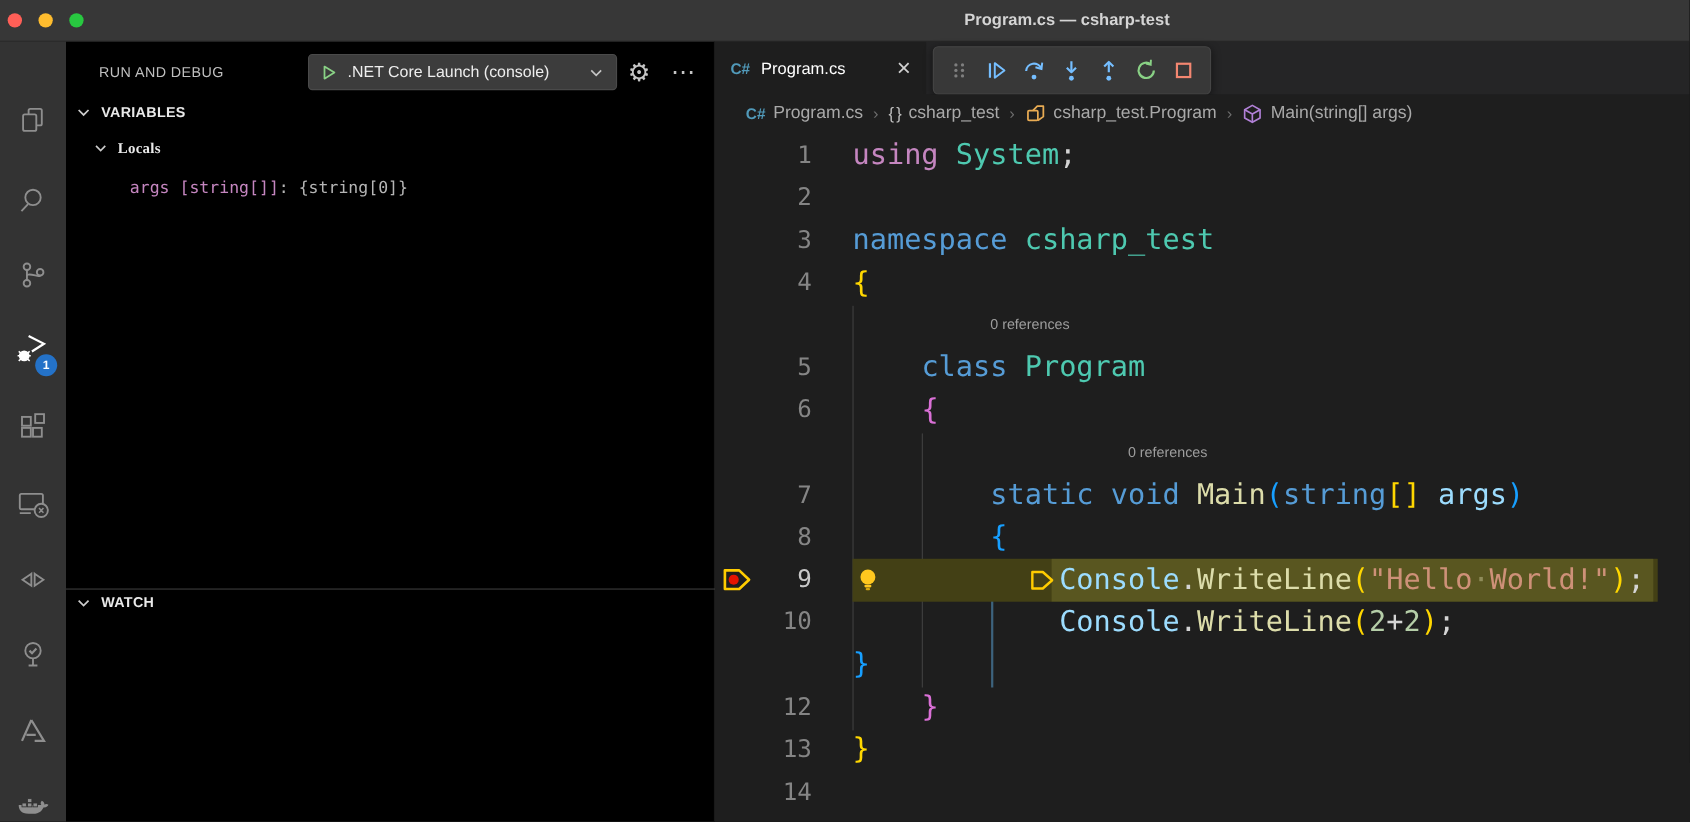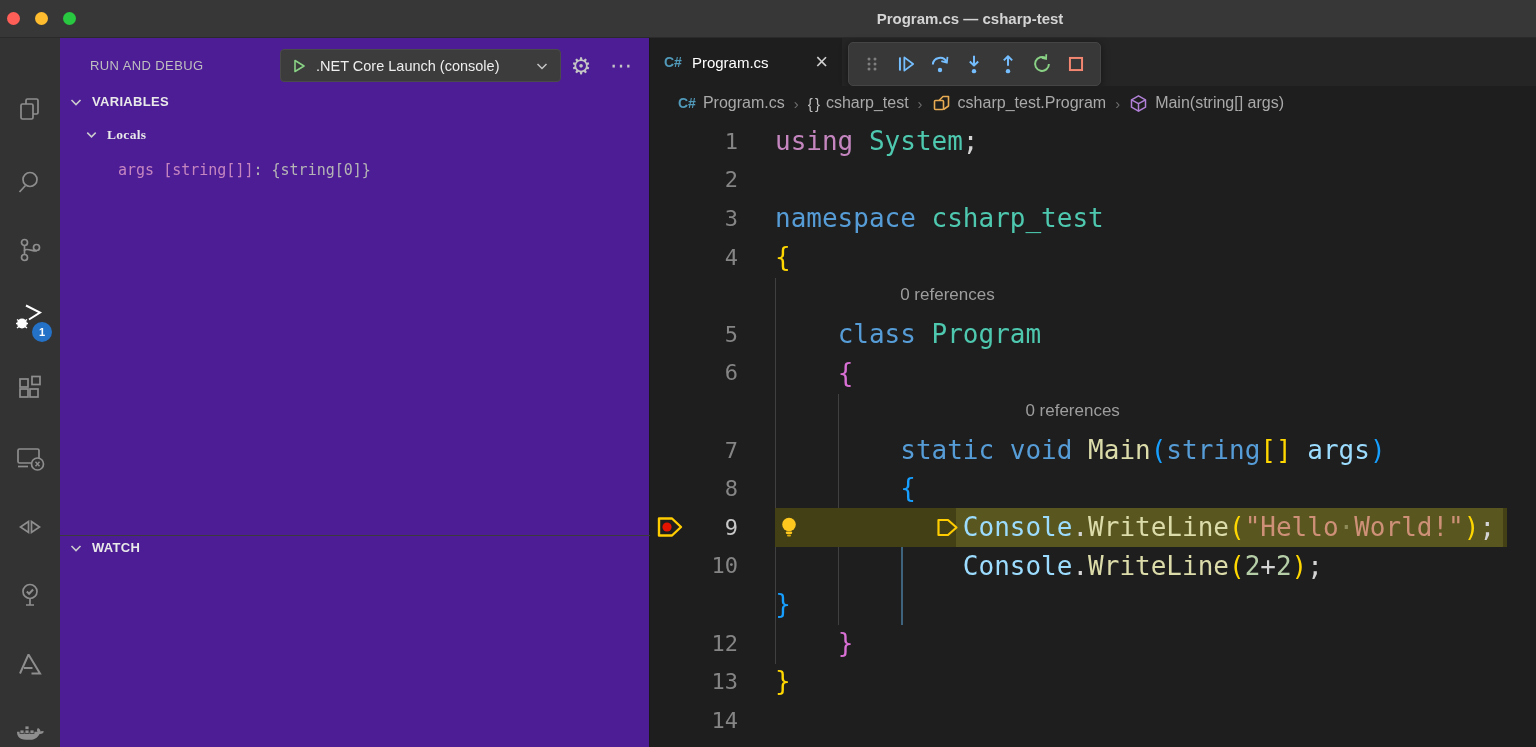--- a/index.html
+++ b/index.html
@@ -23,21 +23,21 @@
   .activitybar { width:60px; height:709px; background:#333333; flex:none; position:relative; }
   .ab-item { position:absolute; left:0; width:60px; height:60px;
              display:flex; align-items:center; justify-content:center; cursor:pointer; }
   .ab-item svg { stroke:#8e8e8e; fill:none; stroke-width:1.7; }
   .ab-item.active svg { stroke:#ffffff; }
   .badge { position:absolute; right:8px; bottom:6px; min-width:20px; height:20px; border-radius:10px;
            background:#2472C8; color:#fff; font-size:11px; font-weight:bold;
            display:flex; align-items:center; justify-content:center; }
 
   
-  .sidebar { width:590px; height:709px; background:#4c1d95; flex:none; position:relative;
+  .sidebar { width:590px; height:709px; background:#000000; flex:none; position:relative;
              border-right:1px solid #191919; }
   .sb-title { position:absolute; left:30px; top:20px; color:#bfbfbf; font-size:13px; letter-spacing:.4px; }
   .launch-select { position:absolute; left:220px; top:11px; width:281px; height:33px;
                    background:#3c3c3c; border:1px solid #4a4a4a; border-radius:4px;
                    display:flex; align-items:center; padding:0 10px; cursor:pointer; }
   .launch-select .play { flex:none; margin-right:9px; }
   .launch-label { color:#eeeeee; font-size:14.5px; white-space:nowrap; flex:1; }
   .launch-caret { flex:none; }
   .sb-gear { position:absolute; left:506px; top:13px; width:30px; height:30px; color:#c5c5c5;
              font-size:23px; display:flex; align-items:center; justify-content:center; cursor:pointer; }
@@ -83,21 +83,21 @@
 
   .code { position:absolute; left:0; top:82px; width:886px; height:627px; overflow:hidden;
           font-family:"DejaVu Sans Mono", monospace; font-size:26px; }
   .rows { position:absolute; left:0; top:2px; width:886px; }
   .row { position:relative; height:38.6px; display:flex; align-items:center; }
   .gutter { position:relative; flex:none; width:125px; height:100%; }
   .lnum { position:absolute; right:37px; top:0; height:100%; display:flex; align-items:center;
           color:#858585; font-size:22px; cursor:pointer; }
   .row.current .lnum { color:#c8c8c8; }
   .content { position:relative; white-space:pre; line-height:38.6px; z-index:2; }
-  .lens { color:#9d9d9d; font-family:"Liberation Sans", sans-serif; font-size:17px; cursor:pointer; }
+  .lens { color:#9d9d9d; font-family:"Liberation Sans", sans-serif; font-size:13px; cursor:pointer; }
   .tk-kw{color:#569CD6} .tk-ctl{color:#C586C0} .tk-type{color:#4EC9B0} .tk-fn{color:#DCDCAA}
   .tk-var{color:#9CDCFE} .tk-str{color:#CE9178} .tk-num{color:#B5CEA8} .tk-pl{color:#D4D4D4}
   .tk-b1{color:#FFD700} .tk-b2{color:#DA70D6} .tk-b3{color:#179FFF} .tk-ws{color:#8f8c5a}
   .row.current .hl-line { position:absolute; left:125px; right:29px; top:0; bottom:0;
                           background:#434015; z-index:0; }
   .row.current .hl-stmt { position:absolute; left:306px; width:547px; top:0; bottom:0;
                           background:rgba(240,240,110,0.13); z-index:1; }
   .glyph-bp { position:absolute; left:6px; top:7px; z-index:3; }
   .bulb { position:absolute; left:128px; top:8px; z-index:3; }
   .inline-arrow { position:absolute; left:286px; top:9px; z-index:3; }

